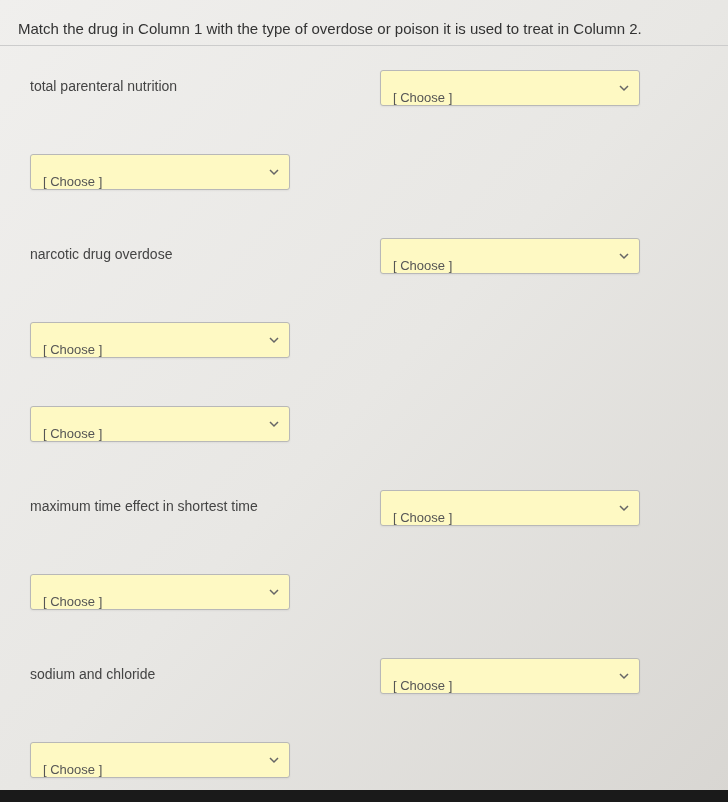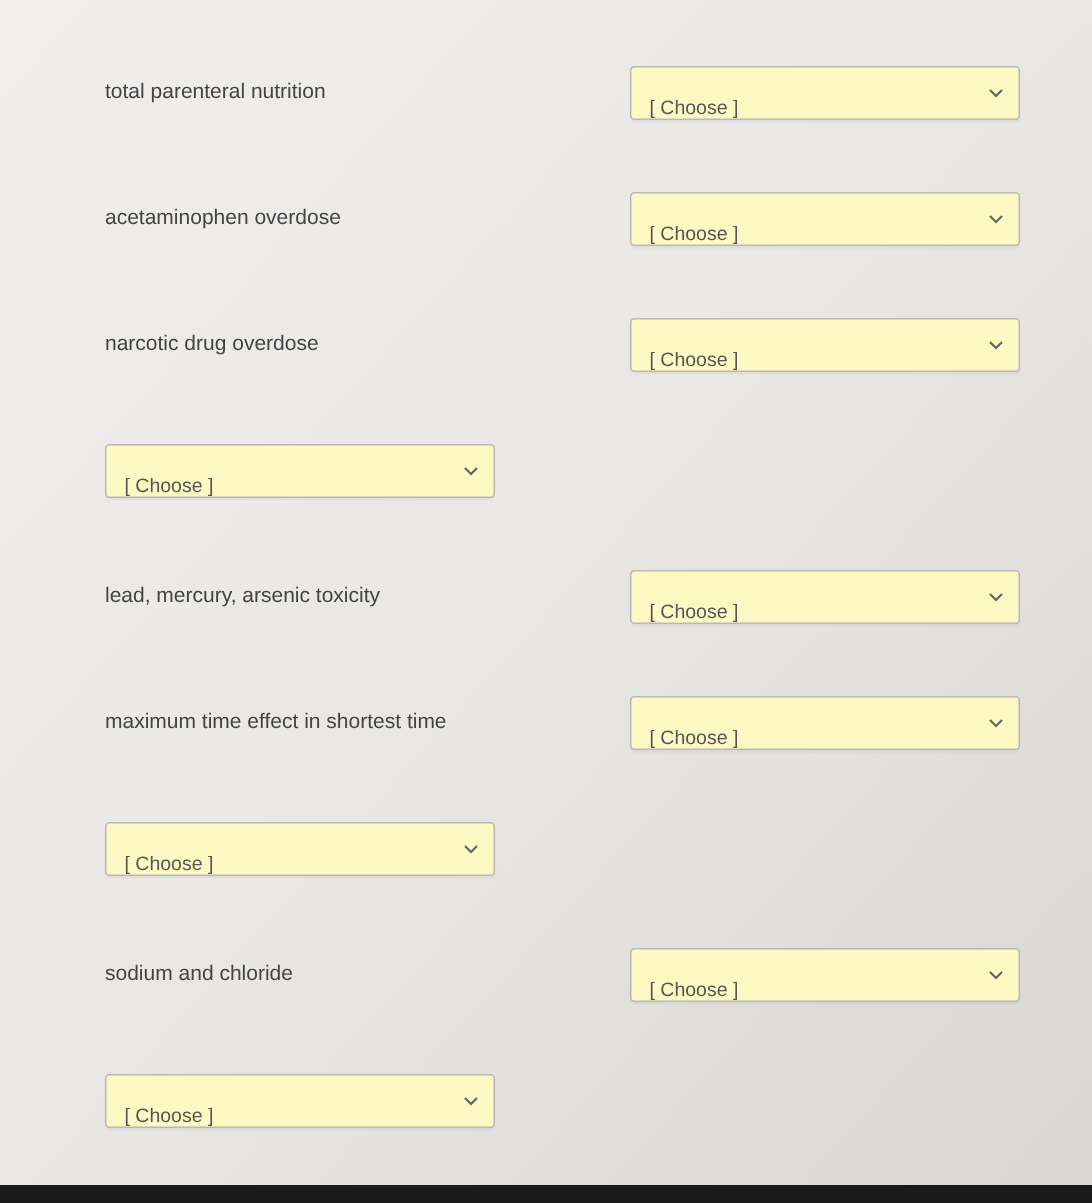--- a/index.html
+++ b/index.html
@@ -20,21 +20,20 @@
     }
     .question-text {
       font-size: 15px;
       color: #333;
       padding: 0 18px 8px 18px;
       border-bottom: 1px solid #ccc;
       margin-bottom: 0;
     }
     .rows {
       padding: 0;
-      margin-left: 40px;
     }
     .row {
       display: flex;
       align-items: flex-start;
       padding: 24px 18px 24px 30px;
       min-height: 78px;
     }
     .row-label {
       flex: 0 0 350px;
       font-size: 14px;
@@ -78,38 +77,38 @@
       left: 0;
       right: 0;
       height: 12px;
       background: #1a1a1a;
     }
   </style>
 </head>
 <body>
 
 <div class="container">
+  <div class="question-text">Match the drug in Column 1 with the type of overdose or poison it is used to treat in Column 2.</div>
   <div class="rows">
 
     <div class="row">
       <div class="row-label">total parenteral nutrition</div>
       <div class="select-wrap">
         <div class="select">
           <span>[ Choose ]</span>
         </div>
         <span class="chevron">
           <svg viewBox="0 0 12 12">
               <path d="M2 4 L6 8 L10 4" stroke="#666" stroke-width="1.5" fill="none"></path>
             </svg>
         </span>
       </div>
     </div>
 
     <div class="row">
-      <div class="row-label">acetaminophen overdose</div>
       <div class="select-wrap">
         <div class="select">
           <span>[ Choose ]</span>
         </div>
         <span class="chevron">
           <svg viewBox="0 0 12 12">
               <path d="M2 4 L6 8 L10 4" stroke="#666" stroke-width="1.5" fill="none"></path>
             </svg>
         </span>
       </div>
@@ -136,21 +135,20 @@
         </div>
         <span class="chevron">
           <svg viewBox="0 0 12 12">
               <path d="M2 4 L6 8 L10 4" stroke="#666" stroke-width="1.5" fill="none"></path>
             </svg>
         </span>
       </div>
     </div>
 
     <div class="row">
-      <div class="row-label">lead, mercury, arsenic toxicity</div>
       <div class="select-wrap">
         <div class="select">
           <span>[ Choose ]</span>
         </div>
         <span class="chevron">
           <svg viewBox="0 0 12 12">
               <path d="M2 4 L6 8 L10 4" stroke="#666" stroke-width="1.5" fill="none"></path>
             </svg>
         </span>
       </div>

